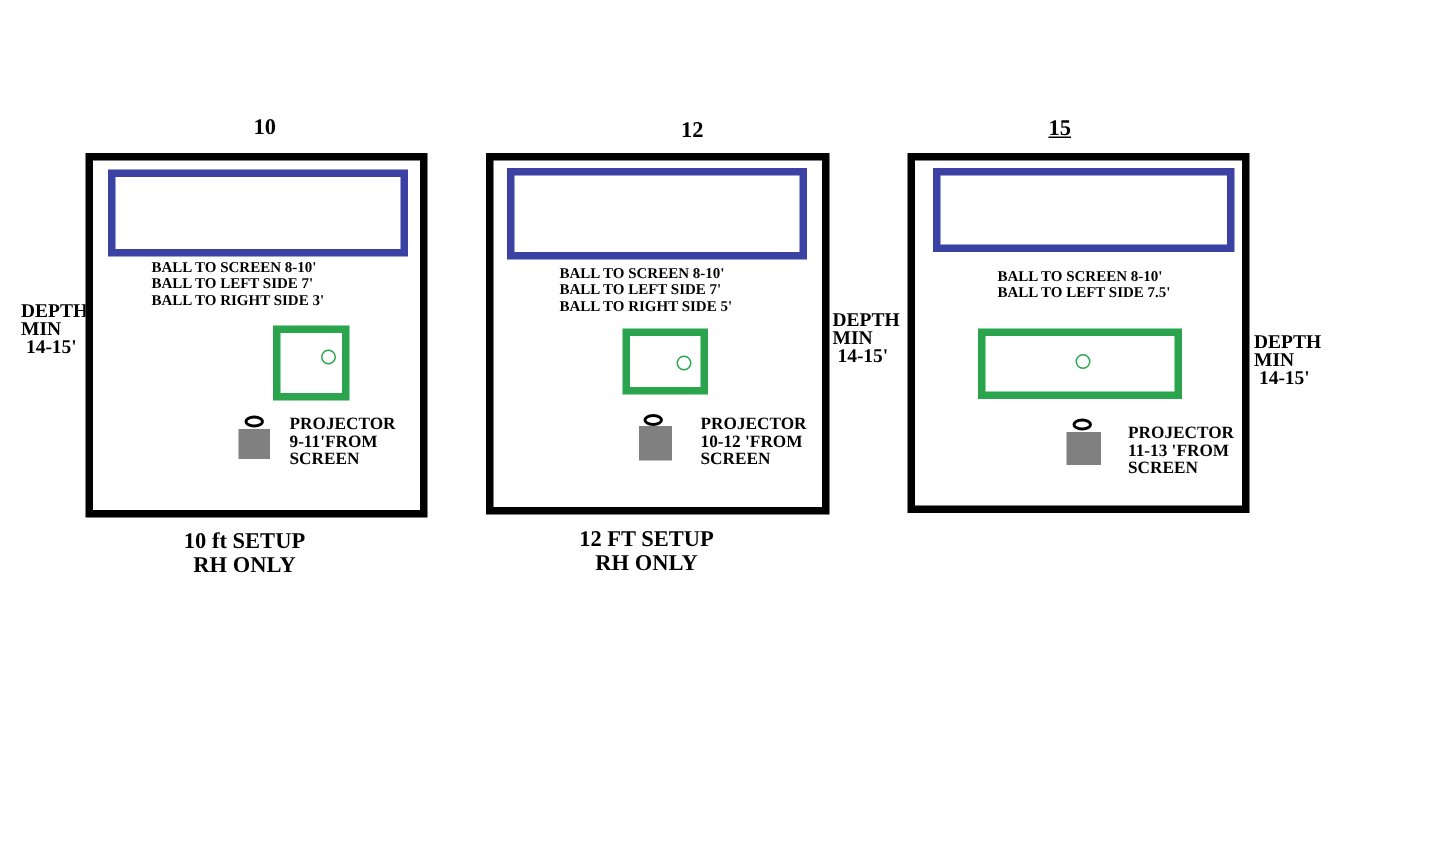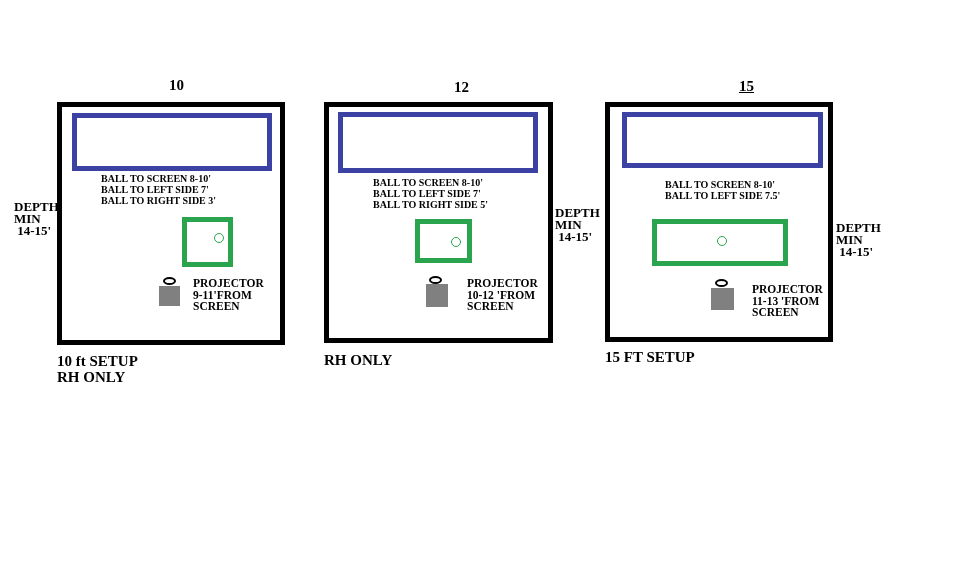--- a/index.html
+++ b/index.html
@@ -20,21 +20,21 @@
   .title      { font-size: 15px; line-height: 15px; margin-left: 36px; }
   .room-box   { border: 5px solid #000000; background: #ffffff; }
   .screen     { border: 5px solid #3b42a3; background: #ffffff; }
   .ball-info  { font-size: 10px; line-height: 11px; white-space: nowrap; }
   .ball-info .line { height: 11px; }
   .mat        { border: 5px solid #2aa44d; background: #ffffff; }
   .ball-dot   { width: 10px; height: 10px; border: 1.5px solid #2aa44d; border-radius: 50%; background: #ffffff; }
   .proj-lens  { width: 13px; height: 8px; border: 2px solid #000000; border-radius: 50%; background: #ffffff; }
   .proj-body  { background: #808080; }
   .proj-info  { font-size: 11.5px; line-height: 11.5px; white-space: nowrap; }
-  .caption    { font-size: 15px; line-height: 15.5px; text-align: left; white-space: nowrap; }
+  .caption    { font-size: 15px; line-height: 15.5px; text-align: center; white-space: nowrap; }
   .depth      { font-size: 13px; line-height: 12px; }
   .depth .line{ white-space: pre; }
 
   
   .t1        { left: 133px; top: 78px;  }
   .room1     { left: 57px;  top: 102px; width: 228px; height: 243px; }
   .screen1   { left: 72px;  top: 113px; width: 200px; height: 58px;  }
   .ballinfo1 { left: 101px; top: 173px; }
   .mat1      { left: 182px; top: 217px; width: 51px;  height: 50px;  }
   .ball1     { left: 214px; top: 233px; }
@@ -51,21 +51,21 @@
   .ballinfo2 { left: 373px; top: 177px; line-height: 11.5px; }
   .mat2      { left: 415px; top: 219px; width: 57px;  height: 44px;  }
   .ball2     { left: 451px; top: 237px; }
   .lens2     { left: 429px; top: 276px; }
   .body2     { left: 426px; top: 284px; width: 22px;  height: 23px;  }
   .projinfo2 { left: 467px; top: 278px; }
   .caption2  { left: 324px; top: 353px; width: 214px; }
   .depth2    { left: 555px; top: 207px; }
 
   
-  .t3        { left: 703px; top: 79px; text-decoration: underline;  }
+  .t3        { left: 663px; top: 79px; text-decoration: underline;  }
   .room3     { left: 605px; top: 102px; width: 228px; height: 240px; }
   .screen3   { left: 622px; top: 112px; width: 201px; height: 56px;  }
   .ballinfo3 { left: 665px; top: 179px; }
   .mat3      { left: 652px; top: 219px; width: 136px; height: 47px;  }
   .ball3     { left: 717px; top: 236px; }
   .lens3     { left: 715px; top: 279px; }
   .body3     { left: 711px; top: 288px; width: 23px;  height: 22px;  }
   .projinfo3 { left: 752px; top: 284px; }
   .caption3  { left: 605px; top: 350px; width: 216px; }
   .depth3    { left: 836px; top: 222px; }
@@ -117,20 +117,21 @@
     <div class="abs mat mat2"></div>
     <div class="abs ball-dot ball2"></div>
     <div class="abs proj-lens lens2"></div>
     <div class="abs proj-body body2"></div>
     <div class="abs proj-info projinfo2">
       <div class="line">PROJECTOR</div>
       <div class="line">10-12 'FROM</div>
       <div class="line">SCREEN</div>
     </div>
     <div class="abs caption caption2">
+      <div>12 FT SETUP</div>
       <div>RH ONLY</div>
     </div>
   </div>
 
   <div class="abs depth depth2">
     <div class="line">DEPTH</div>
     <div class="line">MIN</div>
     <div class="line"> 14-15'</div>
   </div>
 
@@ -145,21 +146,20 @@
     <div class="abs mat mat3"></div>
     <div class="abs ball-dot ball3"></div>
     <div class="abs proj-lens lens3"></div>
     <div class="abs proj-body body3"></div>
     <div class="abs proj-info projinfo3">
       <div class="line">PROJECTOR</div>
       <div class="line">11-13 'FROM</div>
       <div class="line">SCREEN</div>
     </div>
     <div class="abs caption caption3">
-      <div>15 FT SETUP</div>
     </div>
   </div>
 
   <div class="abs depth depth3">
     <div class="line">DEPTH</div>
     <div class="line">MIN</div>
     <div class="line"> 14-15'</div>
   </div>
 
 </div>

